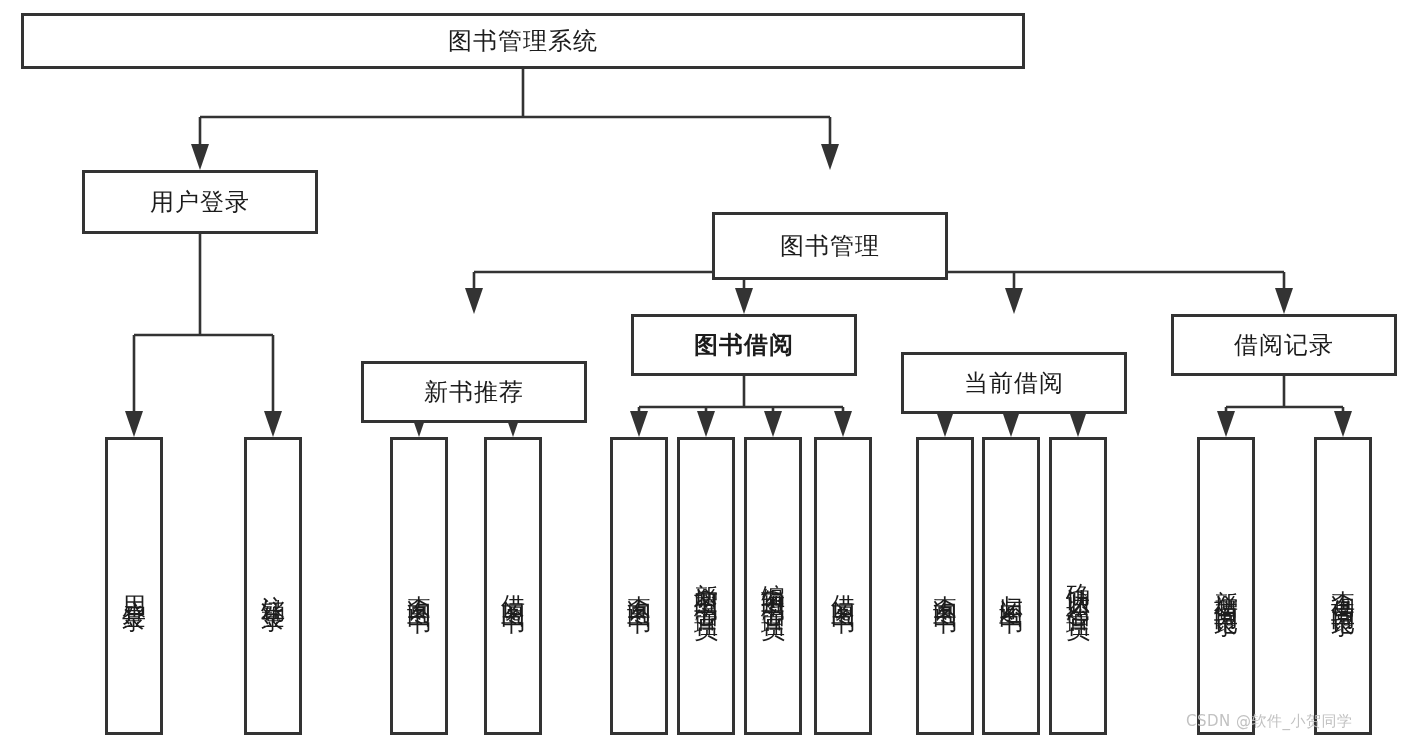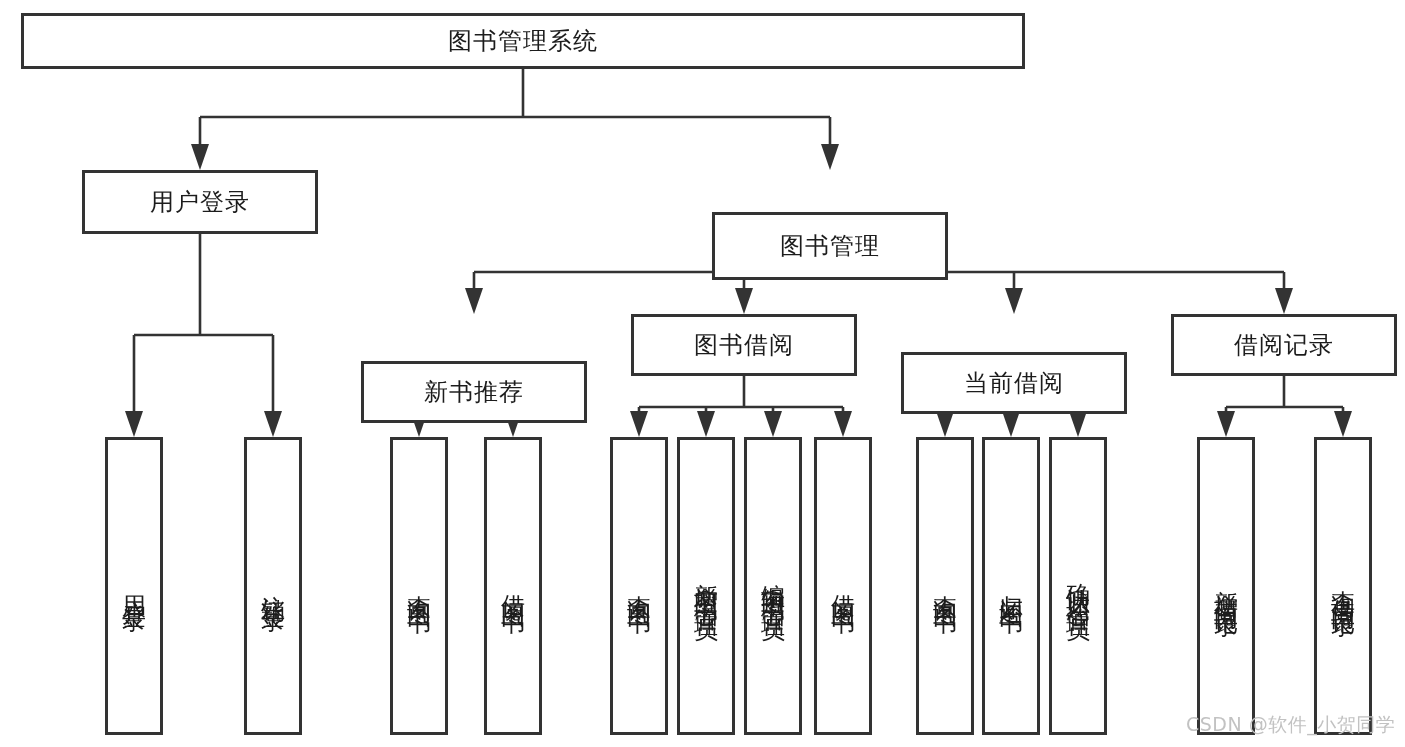--- a/index.html
+++ b/index.html
@@ -44,21 +44,21 @@
     text-orientation: mixed;
     font-size: 24px;
     letter-spacing: 5px;
     line-height: 1;
   }
   
   .pos-root          { left: 21px;   top: 13px;  width: 1004px; height: 56px; font-family: Liberation Serif, serif; }
   .pos-userLogin     { left: 82px;   top: 170px; width: 236px;  height: 64px; }
   .pos-bookMgmt      { left: 712px;  top: 170px; width: 236px;  height: 68px; margin-top: 42px; }
   .pos-newBookRec    { left: 361px;  top: 314px; width: 226px;  height: 62px; margin-top: 47px; }
-  .pos-bookBorrow    { left: 631px;  top: 314px; width: 226px;  height: 62px; }
+  .pos-bookBorrow    { left: 631px;  top: 314px; width: 226px;  height: 62px; font-weight: bold; }
   .pos-currentBorrow { left: 901px;  top: 314px; width: 226px;  height: 62px; margin-top: 38px; }
   .pos-borrowRecord  { left: 1171px; top: 314px; width: 226px;  height: 62px; font-family: Liberation Mono, monospace; }
   
   .leaf { top: 437px; width: 58px; height: 298px; }
   .pos-leafUserLogin { left: 105px; }
   .pos-leafLogout    { left: 244px; }
   .pos-nbQuery       { left: 390px; }
   .pos-nbBorrow      { left: 484px; }
   .pos-bbQuery       { left: 610px; }
   .pos-bbAdd         { left: 677px; }
@@ -66,21 +66,21 @@
   .pos-bbBorrow      { left: 814px; }
   .pos-cbQuery       { left: 916px; }
   .pos-cbReturn      { left: 982px; }
   .pos-cbConfirm     { left: 1049px; }
   .pos-brAdd         { left: 1197px; }
   .pos-brQuery       { left: 1314px; }
   .watermark {
     position: absolute;
     left: 1186px;
     top: 712px;
-    font-size: 19px;
+    font-size: 15px;
     letter-spacing: 0.5px;
     color: var(--watermark);
     white-space: nowrap;
     z-index: 5;
   }
 </style>
 </head>
 <body>
 
 <div class="canvas">

